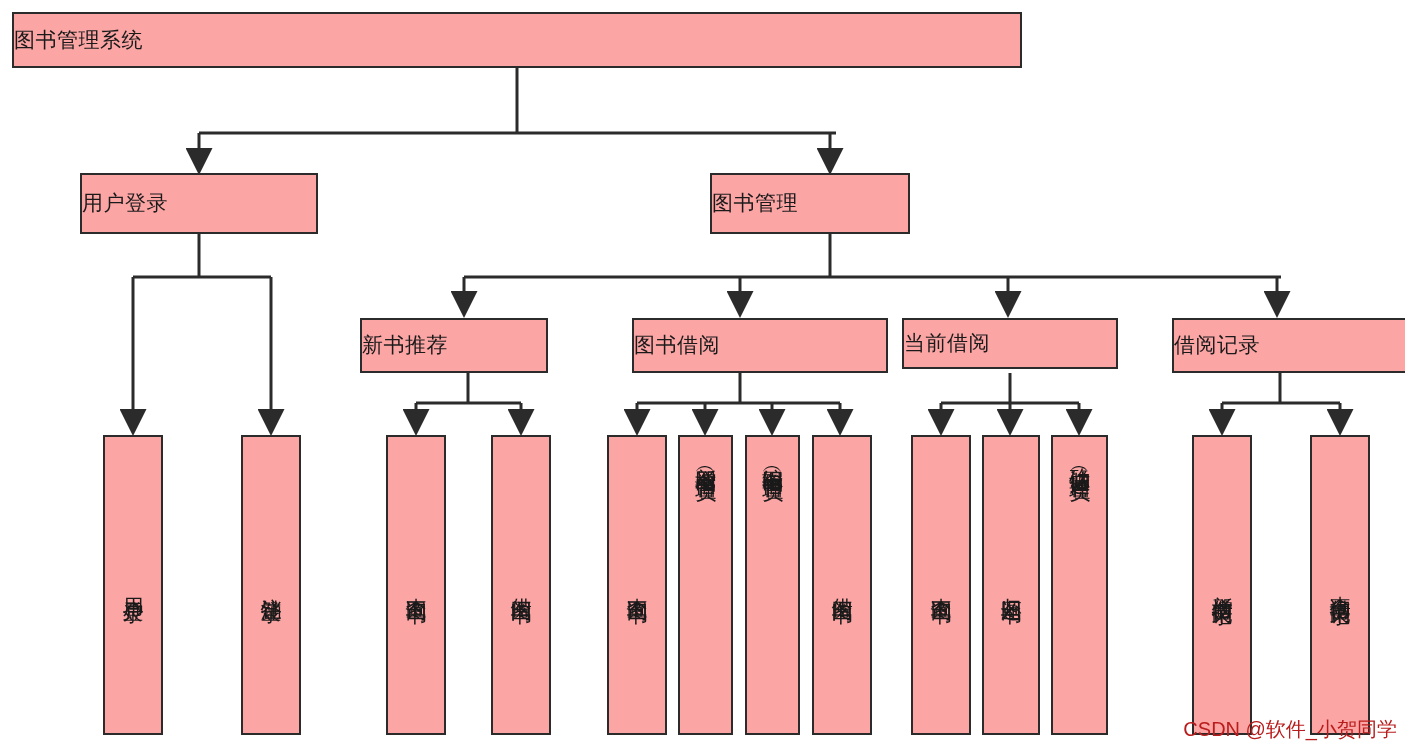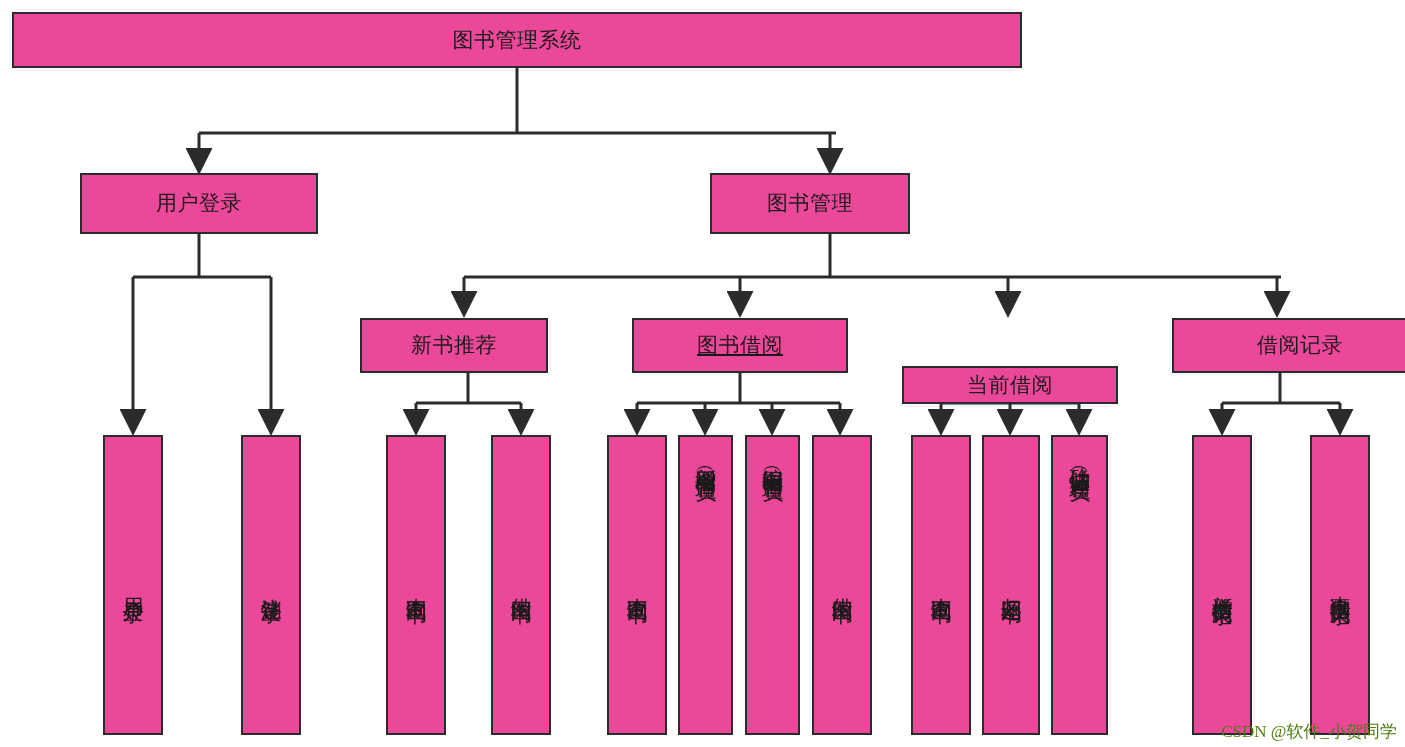--- a/index.html
+++ b/index.html
@@ -23,24 +23,23 @@
     left: 0;
     top: 0;
     width: 1405px;
     height: 747px;
     pointer-events: none;
   }
   .node {
     position: absolute;
     box-sizing: border-box;
     border: 2.5px solid #2b2b2b;
-    background: #ec4899;
+    background: #fca5a5;
     display: flex;
     align-items: center;
-    justify-content: center;
     color: #1a1a1a;
     z-index: 2;
   }
   .node .label {
     font-size: 21px;
     line-height: 1.15;
     letter-spacing: 0.5px;
     white-space: nowrap;
     color: #1a1a1a;
   }
@@ -60,25 +59,25 @@
     margin: 0 auto;
   }
   .node.vcenter {
     align-items: center;
     padding-top: 0;
   }
   .watermark {
     position: absolute;
     right: 8px;
     bottom: 4px;
-    font-size: 17px;
-    color: #4d7c0f;
+    font-size: 20px;
+    color: #b91c1c;
     white-space: nowrap;
     z-index: 3;
-    font-family: Liberation Serif, serif;
+    font-family: Liberation Sans, sans-serif;
   }
 </style>
 </head>
 <body>
 
 <div id="canvas">
 
   <svg id="edges" viewBox="0 0 1405 747" width="1405" height="747">
     <defs>
       <marker id="arrow" markerWidth="9" markerHeight="9" refX="4" refY="4.5" orient="auto" markerUnits="strokeWidth">
@@ -138,25 +137,25 @@
   </div>
 
   <div class="node" style="left:710px; top:173px; width:200px; height:61px;">
     <span class="label">图书管理</span>
   </div>
 
   <div class="node" style="left:360px; top:318px; width:188px; height:55px;">
     <span class="label">新书推荐</span>
   </div>
 
-  <div class="node" style="left:632px; top:318px; width:216px; height:55px;text-decoration:underline;">
+  <div class="node" style="left:632px; top:318px; width:256px; height:55px;">
     <span class="label">图书借阅</span>
   </div>
 
-  <div class="node" style="left:902px; top:318px; width:216px; height:38px;margin-top:48px;">
+  <div class="node" style="left:902px; top:318px; width:216px; height:51px;">
     <span class="label">当前借阅</span>
   </div>
 
   <div class="node" style="left:1172px; top:318px; width:256px; height:55px;">
     <span class="label">借阅记录</span>
   </div>
 
   <div class="node vertical vcenter" style="left:103px; top:435px; width:60px; height:300px;">
     <span class="label">用户登录</span>
   </div>

